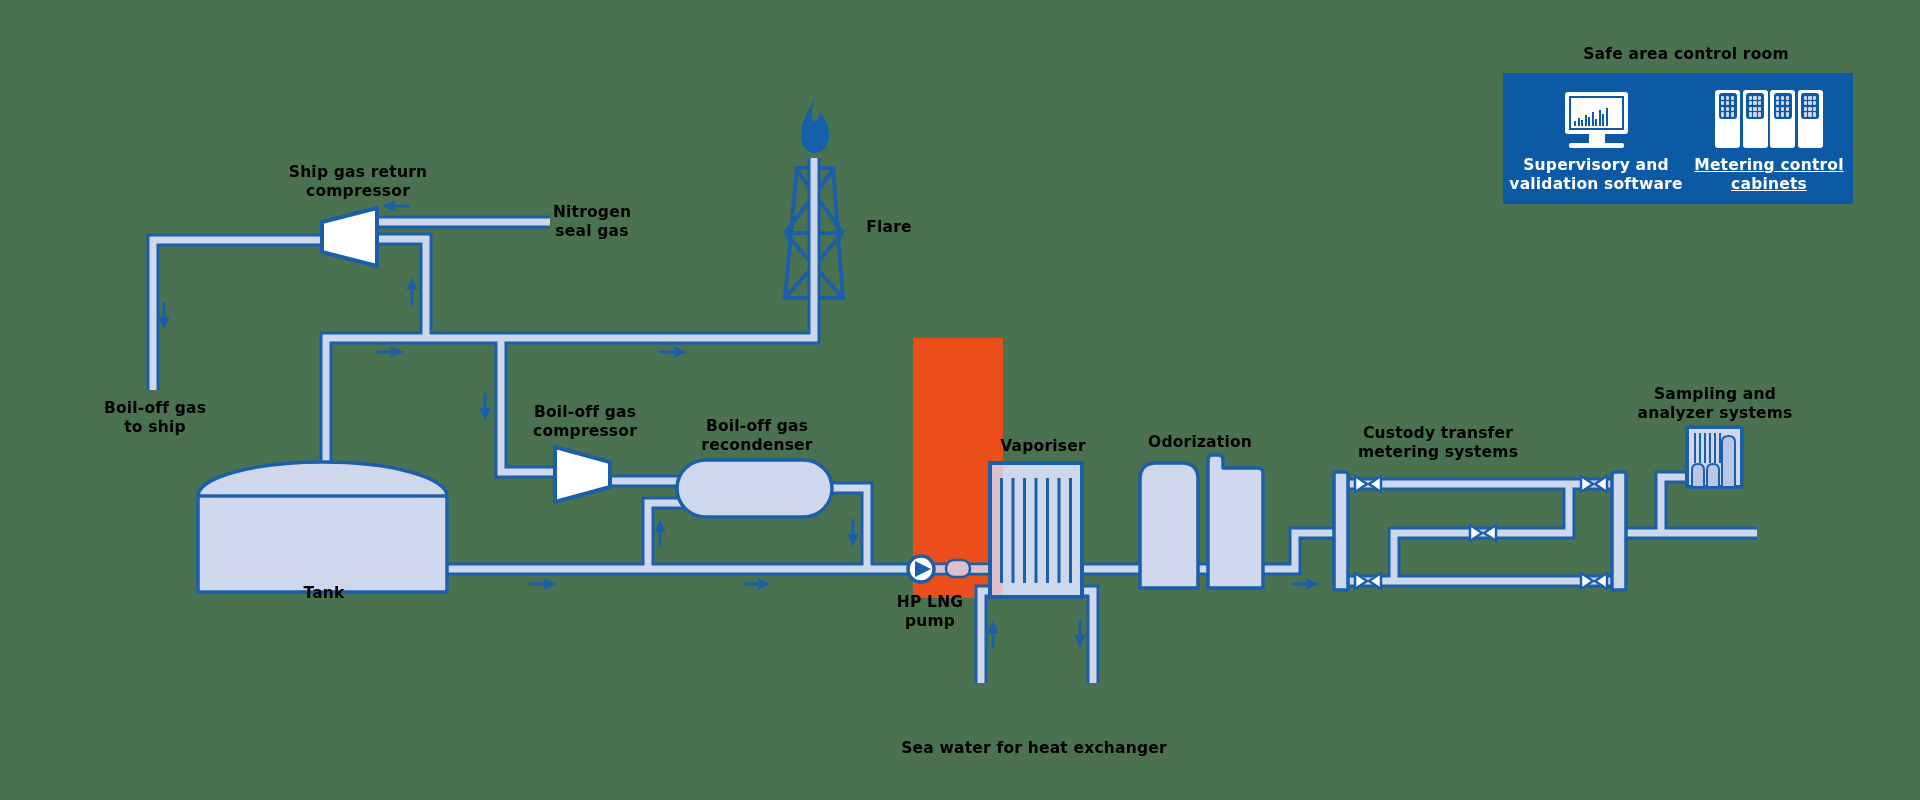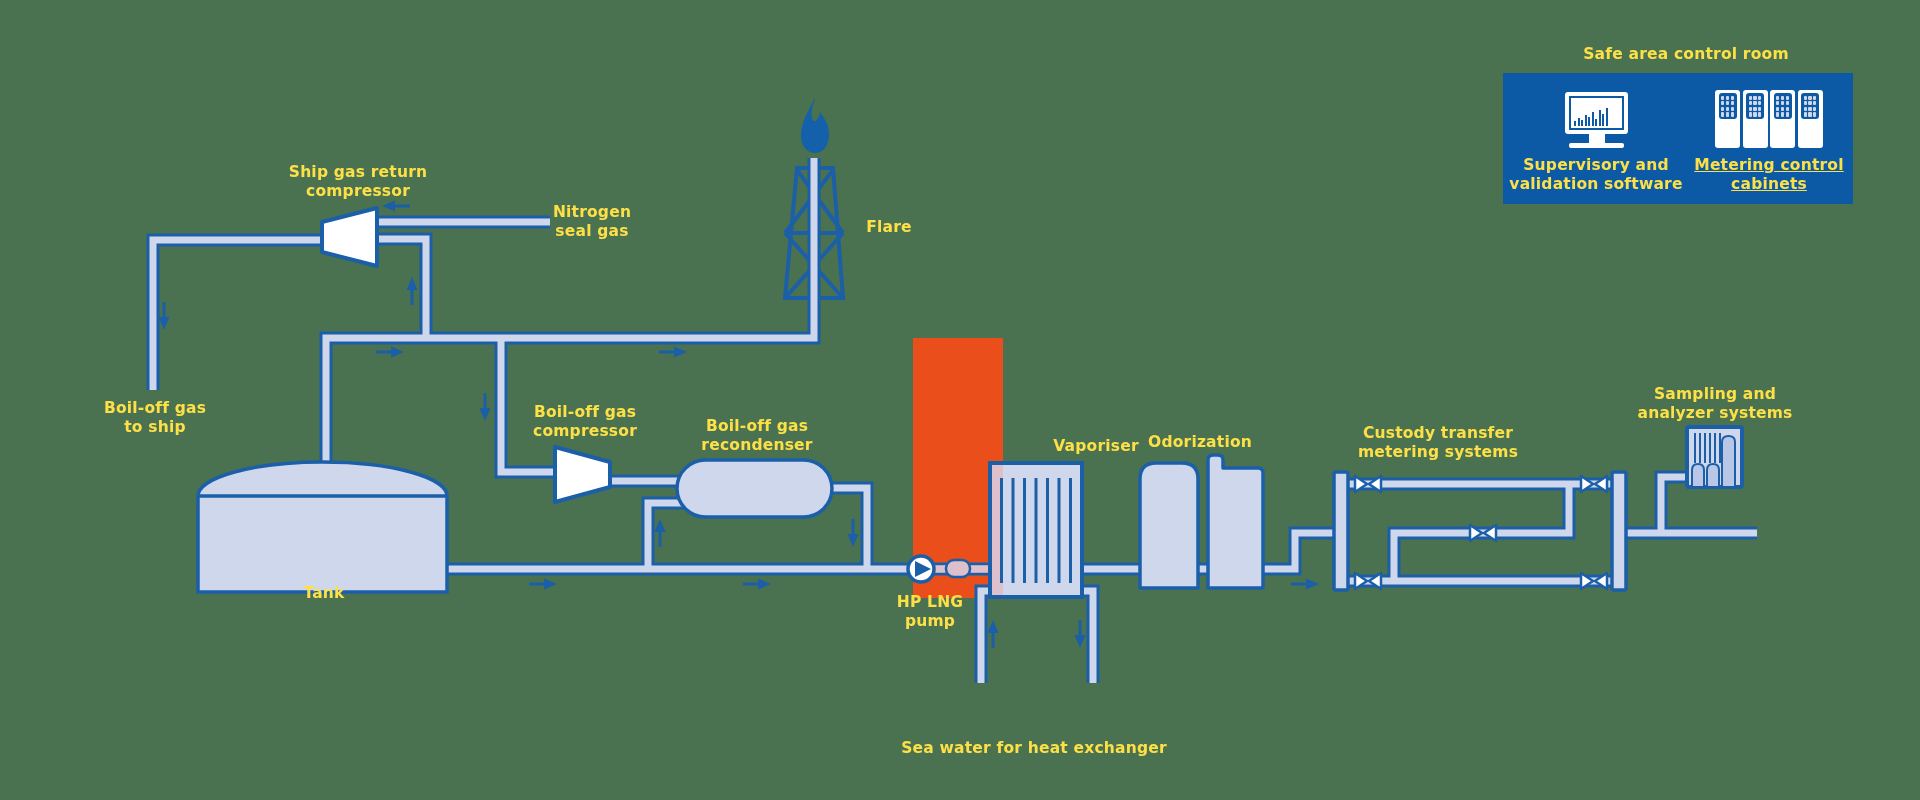--- a/index.html
+++ b/index.html
@@ -2,22 +2,22 @@
 <html><head>
 <meta charset="utf-8">
 <style>
   html,body{margin:0;padding:0;}
   body{width:1920px;height:800px;position:relative;overflow:hidden;
        background:#4a7150;font-family:"DejaVu Sans","Liberation Sans",sans-serif;}
   #canvas{position:absolute;left:0;top:0;width:1920px;height:800px;}
   svg{position:absolute;left:0;top:0;}
   .lbl{position:absolute;transform:translateX(-50%);text-align:center;
        white-space:pre-line;font-size:15.5px;font-weight:700;line-height:19px;
-       color:#fde047;letter-spacing:.2px;}
-  .lbl-box{color:#fde047;}
+       color:#000000;letter-spacing:.2px;}
+  .lbl-box{color:#ffffff;}
   
   .cr-box{position:absolute;left:1503px;top:73px;width:350px;height:131px;background:#0c5aa6;}
   .monitor{position:absolute;left:62px;top:19px;width:63px;height:42px;background:#fff;border-radius:3px;}
   .mscreen{position:absolute;left:4px;top:4px;right:4px;bottom:4px;border:2.5px solid #0c5aa6;
            background:#fff;display:flex;align-items:flex-end;gap:1.5px;padding:2px 3px;
            box-sizing:border-box;}
   .mscreen .bar{width:2px;background:#0c5aa6;flex:0 0 auto;}
   .mstand{position:absolute;left:86px;top:61px;width:16px;height:9px;background:#fff;}
   .mbase{position:absolute;left:66px;top:70px;width:55px;height:5px;background:#fff;border-radius:2px;}
   .cabs{position:absolute;left:212px;top:17px;display:flex;gap:2.5px;}
@@ -139,21 +139,21 @@
 <div class="lbl" style="left:592px;top:203px;">Nitrogen
 seal gas</div>
 <div class="lbl" style="left:869px;top:218px;margin-left:20px;">Flare</div>
 <div class="lbl" style="left:155px;top:399px;">Boil-off gas
 to ship</div>
 <div class="lbl" style="left:324px;top:584px;">Tank</div>
 <div class="lbl" style="left:585px;top:403px;">Boil-off gas
 compressor</div>
 <div class="lbl" style="left:757px;top:417px;">Boil-off gas
 recondenser</div>
-<div class="lbl" style="left:1096px;top:437px;">Vaporiser</div>
+<div class="lbl" style="left:1043px;top:437px;">Vaporiser</div>
 <div class="lbl" style="left:930px;top:593px;">HP LNG
 pump</div>
 <div class="lbl" style="left:1034px;top:691px;margin-top:48px;">Sea water for heat exchanger</div>
 <div class="lbl" style="left:1200px;top:433px;">Odorization</div>
 <div class="lbl" style="left:1438px;top:424px;">Custody transfer
 metering systems</div>
 <div class="lbl" style="left:1715px;top:385px;">Sampling and
 analyzer systems</div>
 
 <div class="lbl" style="left:1686px;top:45px;">Safe area control room</div>

